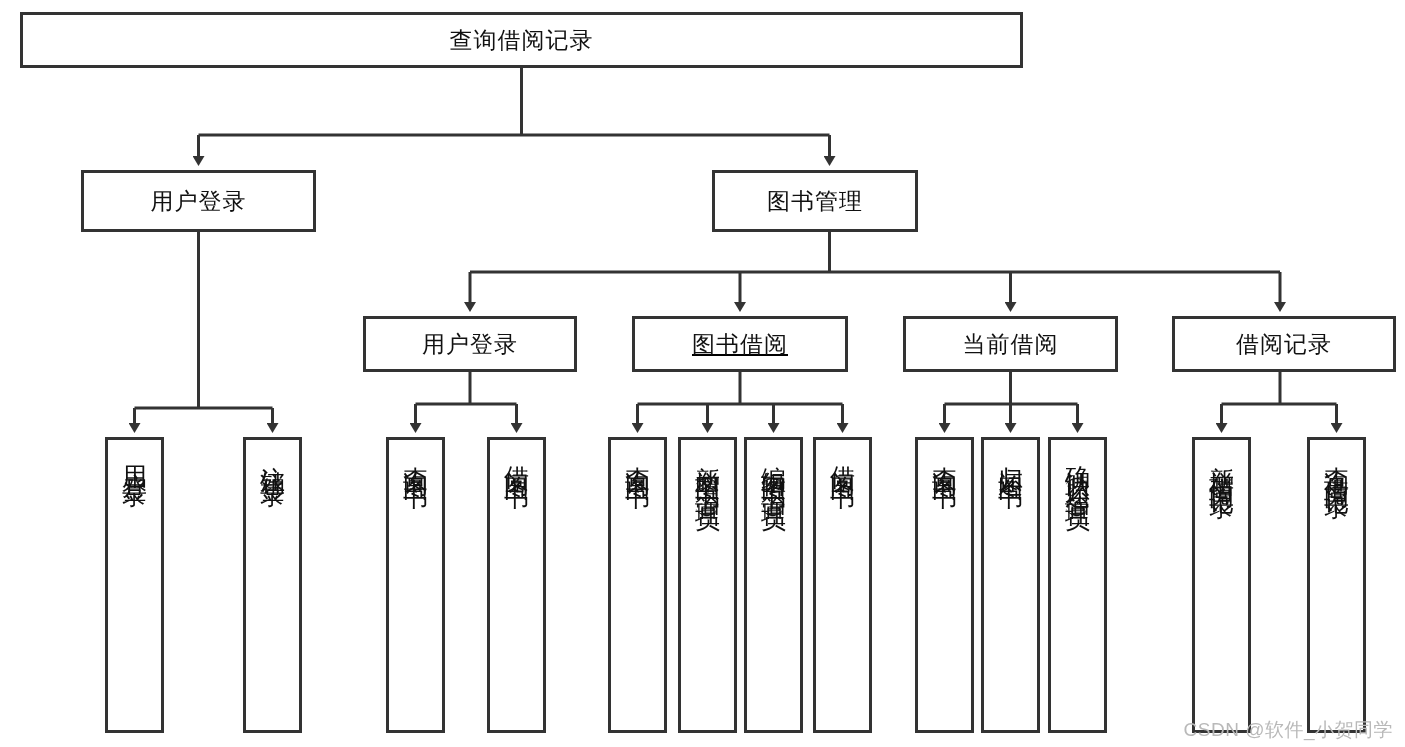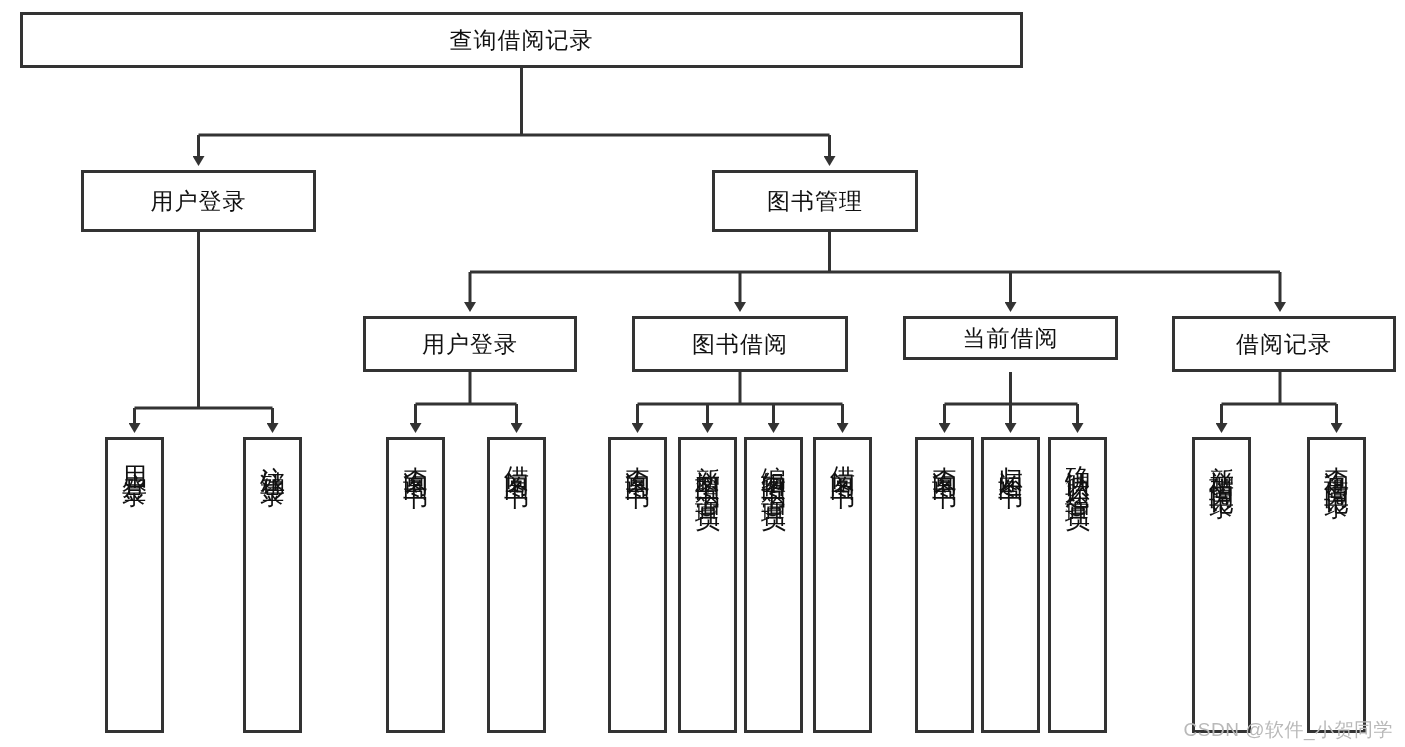--- a/index.html
+++ b/index.html
@@ -117,24 +117,24 @@
   <div class="node" id="node-user-login" style="left: 81px; top: 170px; width: 235px; height: 62px;">
     <span class="node-label">用户登录</span>
   </div>
   <div class="node" id="node-book-manage" style="left: 712px; top: 170px; width: 206px; height: 62px;">
     <span class="node-label">图书管理</span>
   </div>
 
   <div class="node" id="node-new-book-recommend" style="left: 363px; top: 316px; width: 214px; height: 56px;">
     <span class="node-label">用户登录</span>
   </div>
-  <div class="node" id="node-book-borrow" style="left: 632px; top: 316px; width: 216px; height: 56px;">
+  <div class="node" id="node-book-borrow" style="left: 632px; top: 316px; width: 216px; height: 56px; text-decoration: underline;">
     <span class="node-label">图书借阅</span>
   </div>
-  <div class="node" id="node-current-borrow" style="left: 903px; top: 316px; width: 215px; height: 44px;">
+  <div class="node" id="node-current-borrow" style="left: 903px; top: 316px; width: 215px; height: 56px;">
     <span class="node-label">当前借阅</span>
   </div>
   <div class="node" id="node-borrow-record" style="left: 1172px; top: 316px; width: 224px; height: 56px;">
     <span class="node-label">借阅记录</span>
   </div>
 
   <div id="leaf-host">
       <div class="node leaf" id="node-leaf-user-login" style="left: 105px; top: 437px; width: 59px; height: 296px;">
         <span class="node-label">用户登录</span>
       </div>

